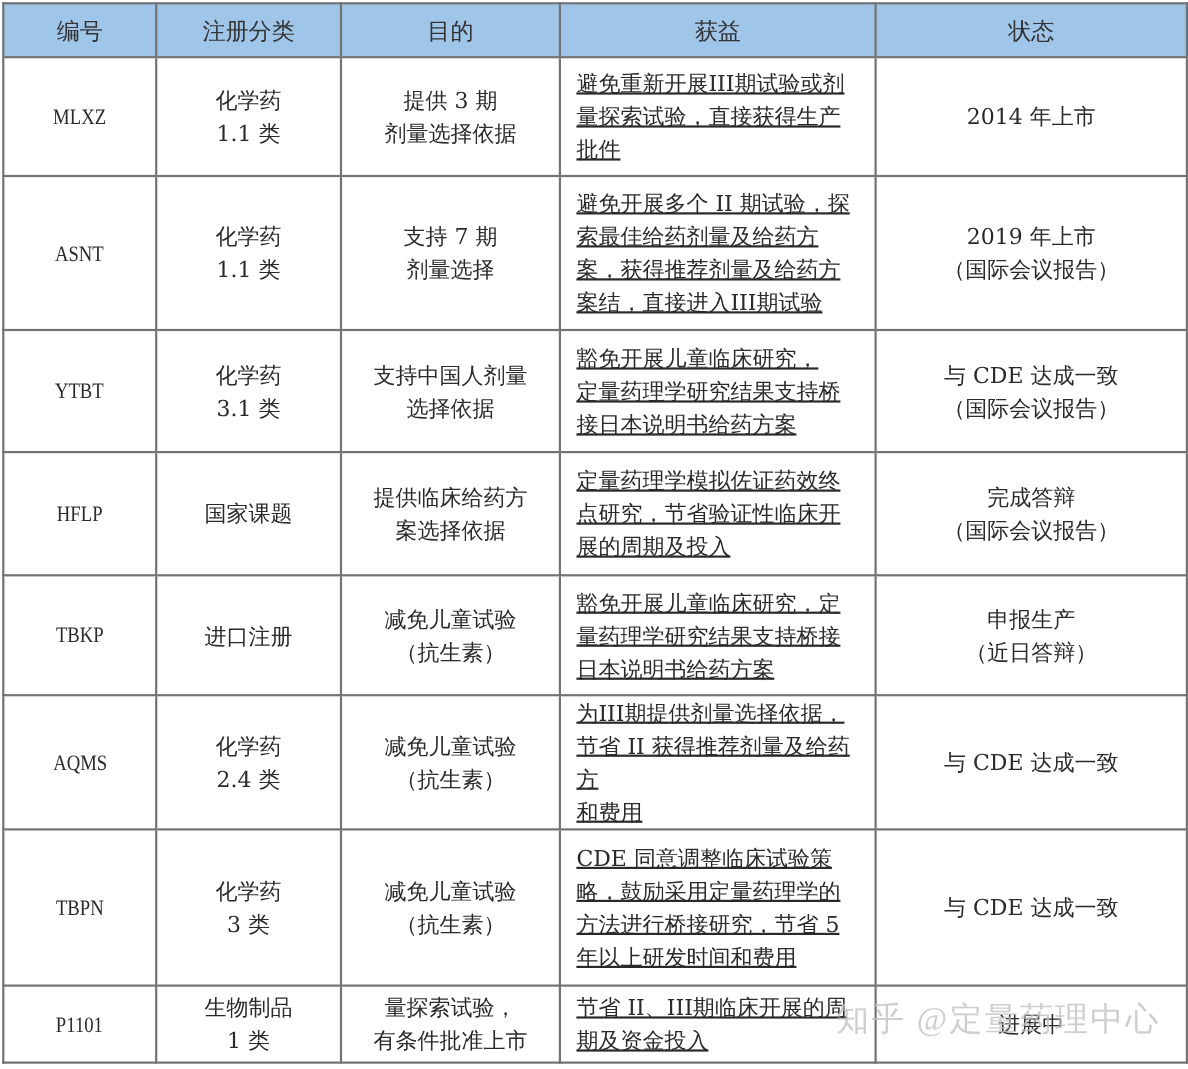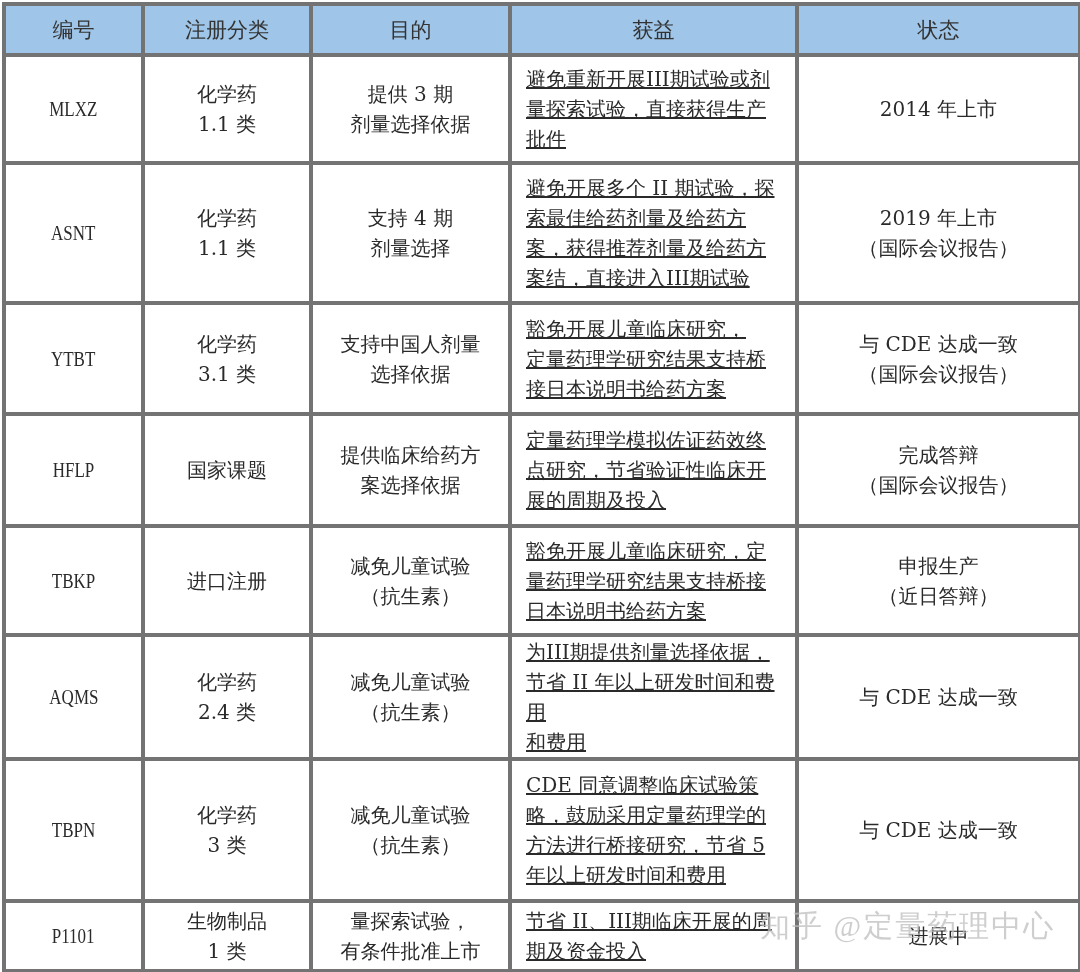--- a/index.html
+++ b/index.html
@@ -17,21 +17,21 @@
   }
   .tbl {
     position: absolute;
     left: 2px;
     top: 2px;
     border-collapse: collapse;
     table-layout: fixed;
     width: 1076px;
   }
   .tbl th, .tbl td {
-    border: 4px solid #737373;
+    border: 2px solid #737373;
     padding: 0;
     vertical-align: middle;
   }
   .tbl th {
     background: #9fc5e8;
     height: 47px;
     font-weight: normal;
     font-size: 21px;
     color: #333;
     text-align: center;
@@ -109,21 +109,21 @@
       </td>
     </tr>
 
     <tr style="height:140px">
       <td><span class="code">ASNT</span></td>
       <td>
         <span class="line">化学药</span>
         <span class="line">1.1 类</span>
       </td>
       <td>
-        <span class="line">支持 4 期</span>
+        <span class="line">支持 7 期</span>
         <span class="line">剂量选择</span>
       </td>
       <td class="benefit">
         <span class="line">避免开展多个 II 期试验，探</span>
         <span class="line">索最佳给药剂量及给药方</span>
         <span class="line">案，获得推荐剂量及给药方</span>
         <span class="line">案结，直接进入III期试验</span>
       </td>
       <td>
         <span class="line">2019 年上市</span>
@@ -197,21 +197,21 @@
       <td>
         <span class="line">化学药</span>
         <span class="line">2.4 类</span>
       </td>
       <td>
         <span class="line">减免儿童试验</span>
         <span class="line">（抗生素）</span>
       </td>
       <td class="benefit">
         <span class="line">为III期提供剂量选择依据，</span>
-        <span class="line">节省 II 年以上研发时间和费用</span>
+        <span class="line">节省 II 获得推荐剂量及给药方</span>
         <span class="line">和费用</span>
       </td>
       <td>
         <span class="line">与 CDE 达成一致</span>
       </td>
     </tr>
 
     <tr style="height:142px">
       <td><span class="code">TBPN</span></td>
       <td>

